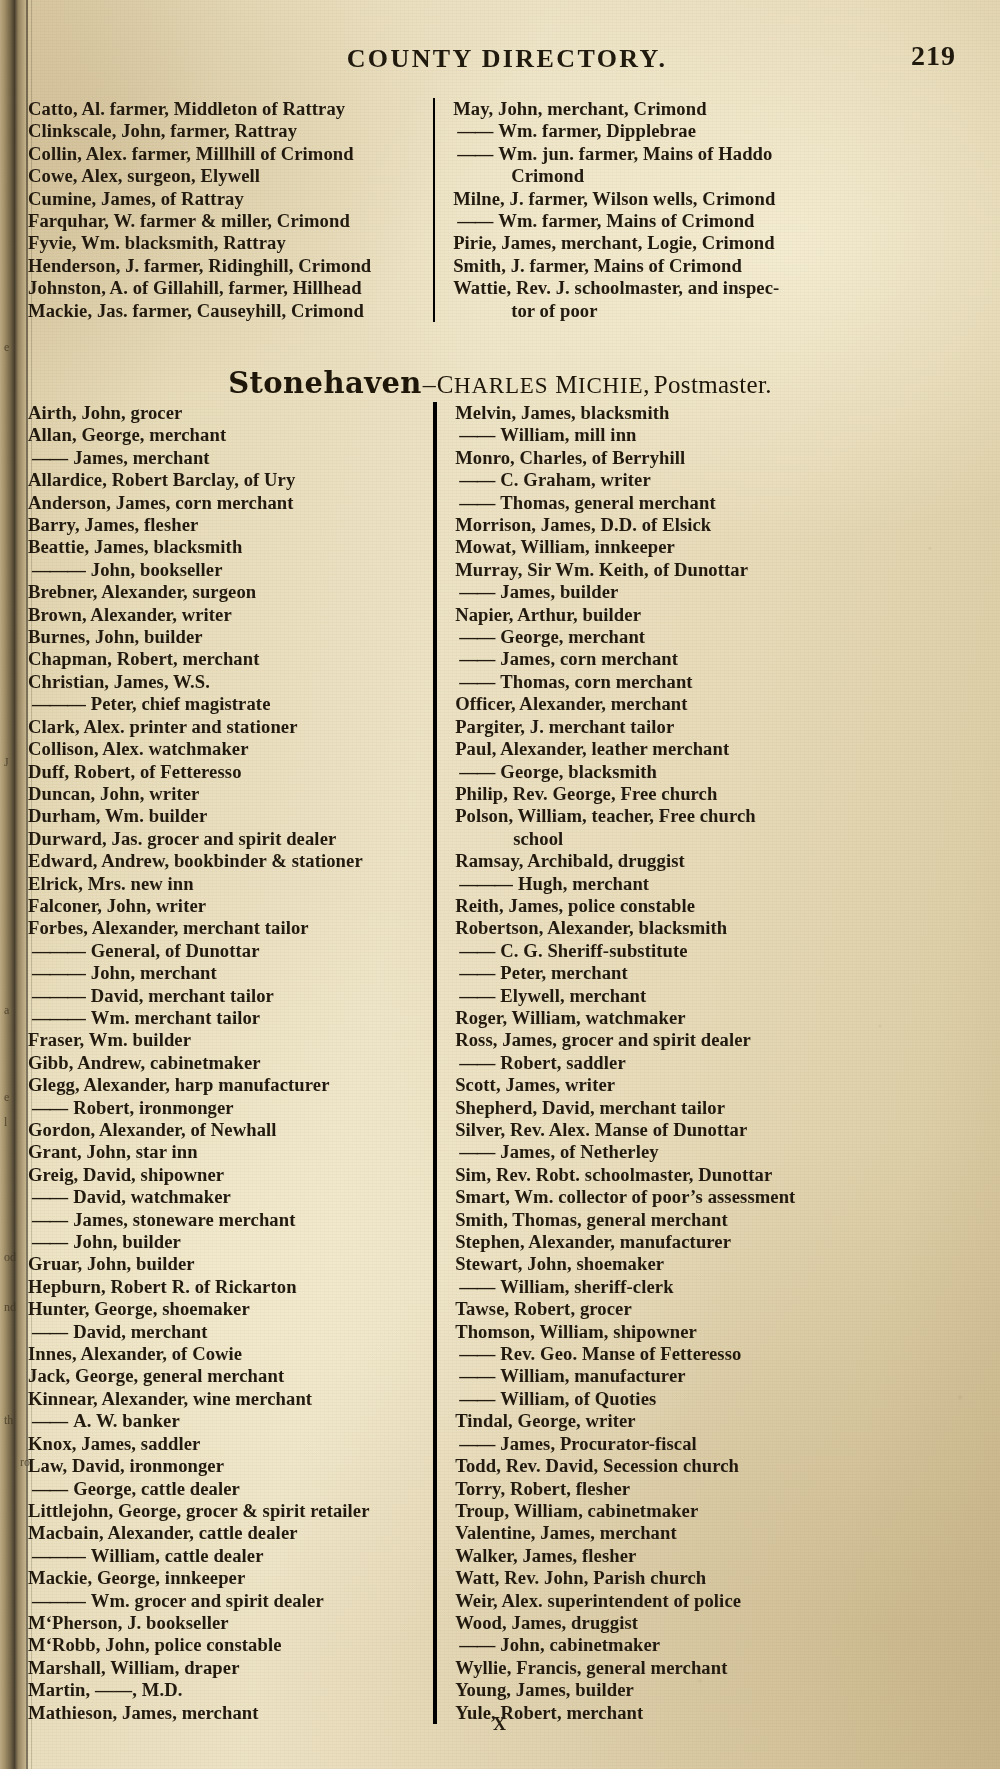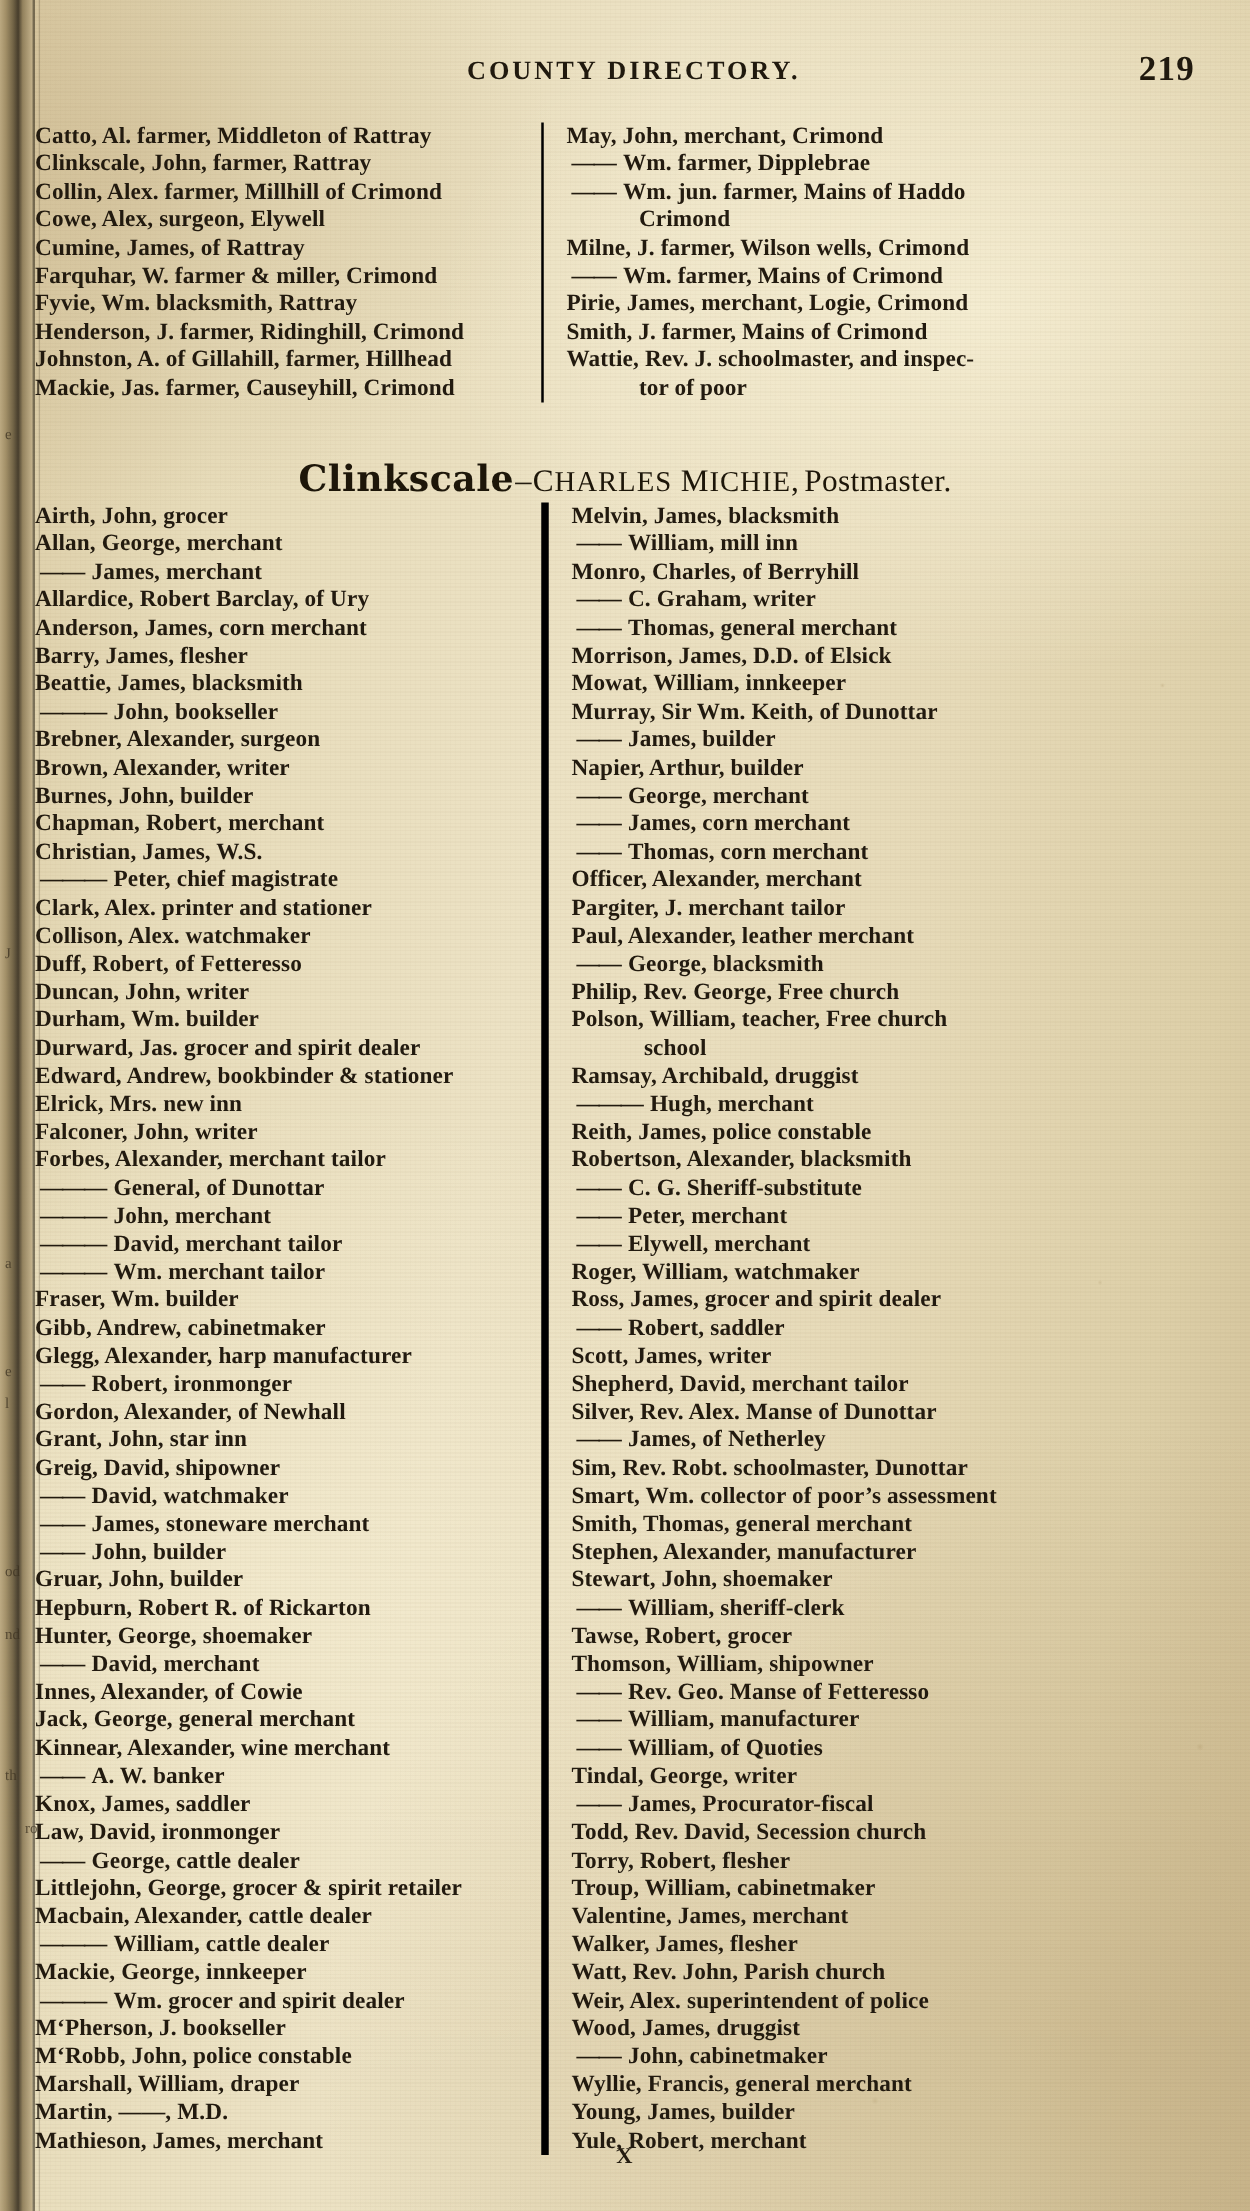--- a/index.html
+++ b/index.html
@@ -76,21 +76,21 @@
   .runhead {
     position: absolute;
     left: 36px; right: 22px;
     top: 44px;
     height: 34px;
   }
   .runhead-title {
     position: absolute;
     left: 0; right: 0;
     text-align: center;
-    font-size: 21px;
+    font-size: 26px;
     font-weight: bold;
     letter-spacing: 2.4px;
     font-family: "Liberation Serif", "DejaVu Serif", serif;
     color: #20190e;
   }
   .runhead-folio {
     position: absolute;
     right: 22px;
     top: -4px;
     font-size: 28px;
@@ -105,21 +105,21 @@
     left: 22px;
     right: 8px;
     display: flex;
   }
   .col {
     box-sizing: border-box;
   }
   .col-left  { width: 412px; padding-left: 6px; }
   .col-right { width: 560px; padding-left: 18px; }
   .col-right.ruled {
-    border-left: 6px solid #000000;
+    border-left: 4px solid #000000;
   }
 
   .entry {
     font-size: 18.6px;
     line-height: 22.4px;
     font-weight: bold;
     letter-spacing: .1px;
     white-space: nowrap;
     color: #221a0f;
     font-family: "Liberation Serif", "DejaVu Serif", serif;
@@ -223,21 +223,21 @@
         <div class="entry">Milne, J. farmer, Wilson wells, Crimond</div>
         <div class="entry dash2">Wm. farmer, Mains of Crimond</div>
         <div class="entry">Pirie, James, merchant, Logie, Crimond</div>
         <div class="entry">Smith, J. farmer, Mains of Crimond</div>
         <div class="entry">Wattie, Rev. J. schoolmaster, and inspec-</div>
         <div class="entry indent3">tor of poor</div>
       </div>
   </div>
 
   <div class="town-heading">
-    <span class="town-name">Clinkscale</span><span class="town-dash">–</span><span class="town-person"><span>C</span><span class="sc">HARLES</span> <span>M</span><span class="sc">ICHIE</span></span><span class="town-role">,</span>
+    <span class="town-name">Stonehaven</span><span class="town-dash">–</span><span class="town-person"><span>C</span><span class="sc">HARLES</span> <span>M</span><span class="sc">ICHIE</span></span><span class="town-role">,</span>
     <span class="town-role">Postmaster.</span>
   </div>
 
   <div class="block" id="block-stonehaven">
     <div class="col col-left">
         <div class="entry">Airth, John, grocer</div>
         <div class="entry">Allan, George, merchant</div>
         <div class="entry dash2">James, merchant</div>
         <div class="entry">Allardice, Robert Barclay, of Ury</div>
         <div class="entry">Anderson, James, corn merchant</div>

